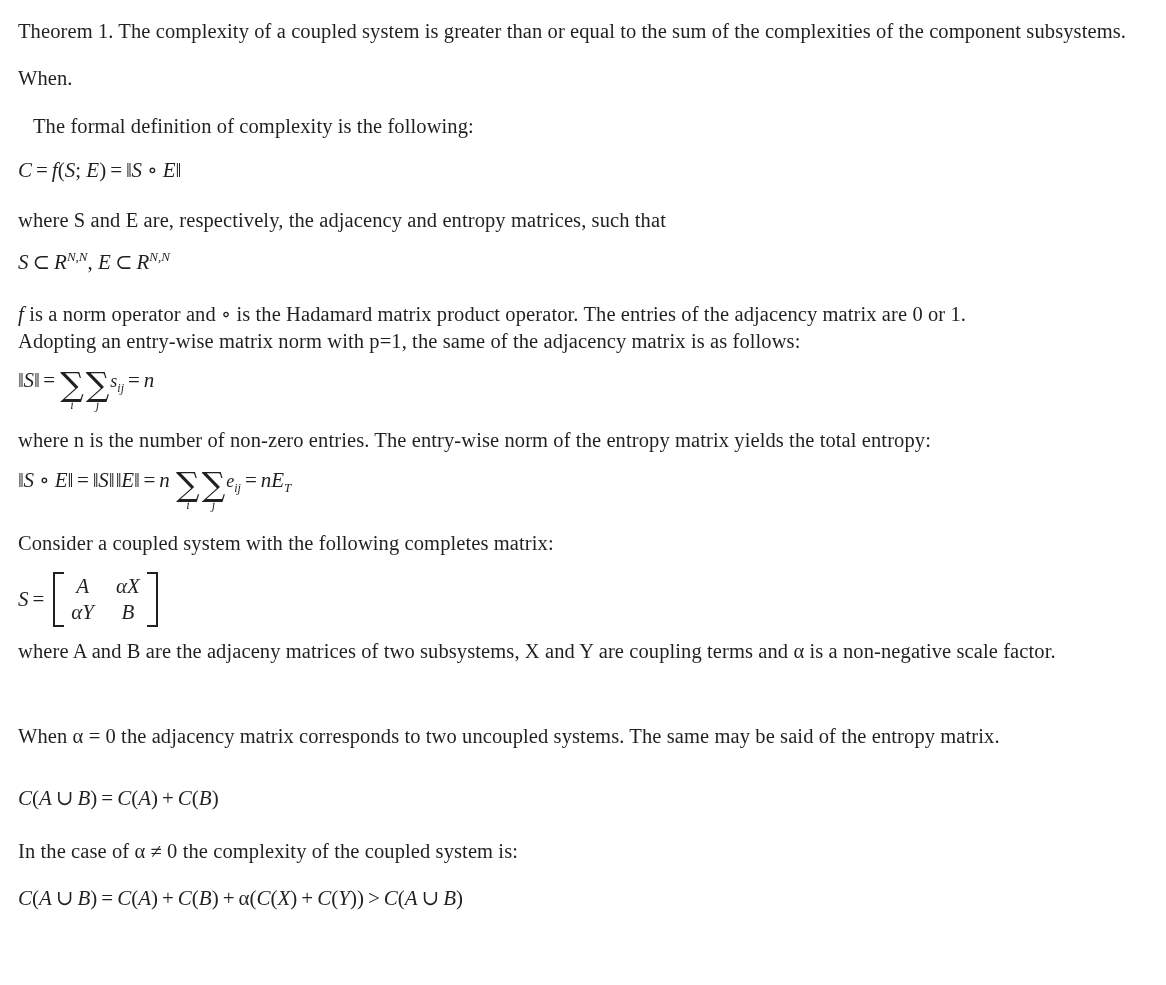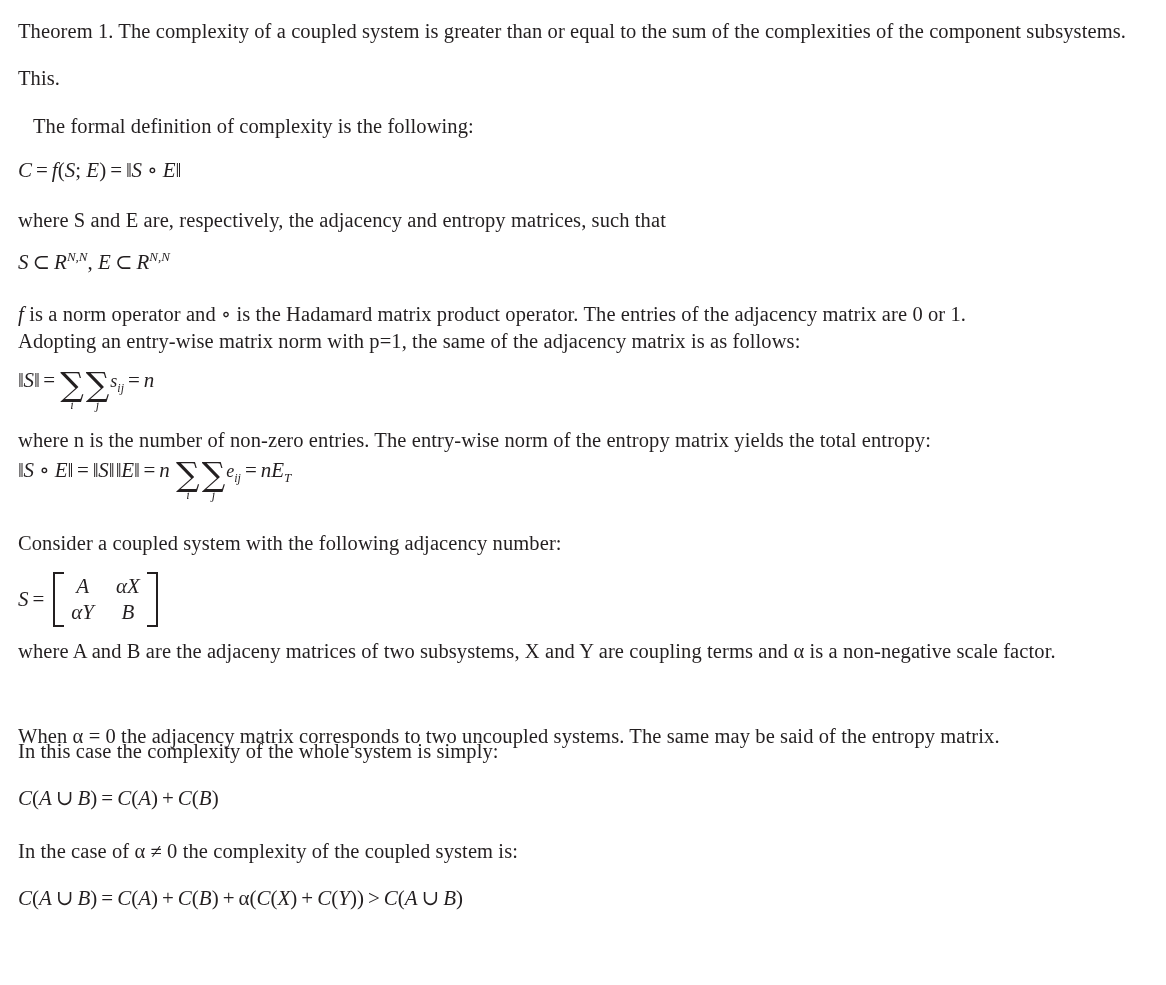--- a/index.html
+++ b/index.html
@@ -125,21 +125,21 @@
 </head>
 <body>
 
 <div class="page">
 
   <div class="block prose prose-wrap" style="top:18px;">
     <span>Theorem 1.</span>
     <span>The complexity of a coupled system is greater than or equal to the sum of the complexities of the component subsystems.</span>
   </div>
 
-  <div class="block prose" style="top:65px;">This.</div>
+  <div class="block prose" style="top:65px;">When.</div>
 
   <div class="block prose" style="top:113px;margin-left:15px;">The formal definition of complexity is the following:</div>
 
   <div class="block math" style="top:158px;">
     <span class="it">C</span><span class="rel">=</span><span class="it">f</span><span class="paren">(</span><span class="it">S</span><span class="up">;</span>&nbsp;<span class="it">E</span><span class="paren">)</span><span class="rel">=</span><span class="norm">‖</span><span class="it">S</span>&nbsp;<span class="up">∘</span>&nbsp;<span class="it">E</span><span class="norm">‖</span>
   </div>
 
   <div class="block prose" style="top:207px;">where S and E are, respectively, the adjacency and entropy matrices, such that</div>
 
   <div class="block math" style="top:250px;">
@@ -159,52 +159,51 @@
         <span class="sig">∑</span>
         <span class="lim">i</span>
       </span><span class="sumstack">
         <span class="sig">∑</span>
         <span class="lim">j</span>
       </span><span class="it" style="font-size:18px;">s</span><sub class="idx" style="font-size:12px;">ij</sub><span class="rel">=</span><span class="it">n</span>
   </div>
 
   <div class="block prose" style="top:427px;">where n is the number of non-zero entries. The entry-wise norm of the entropy matrix yields the total entropy:</div>
 
-  <div class="block math" style="top:458px;">
+  <div class="block math" style="top:468px;">
     <span class="norm">‖</span><span class="it">S</span>&nbsp;<span class="up">∘</span>&nbsp;<span class="it">E</span><span class="norm">‖</span><span class="rel">=</span><span class="norm">‖</span><span class="it">S</span><span class="norm">‖</span> <span class="norm">‖</span><span class="it">E</span><span class="norm">‖</span><span class="rel">=</span><span class="it">n</span>&nbsp;<span class="sumstack">
         <span class="sig">∑</span>
         <span class="lim">i</span>
       </span><span class="sumstack">
         <span class="sig">∑</span>
         <span class="lim">j</span>
       </span><span class="it" style="font-size:18px;">e</span><sub class="idx" style="font-size:12px;">ij</sub><span class="rel">=</span><span class="it">n</span><span class="it">E</span><sub class="idx">T</sub>
   </div>
 
-  <div class="block prose" style="top:530px;">Consider a coupled system with the following adjacency number:</div>
+  <div class="block prose" style="top:530px;">Consider a coupled system with the following completes matrix:</div>
 
   <div class="block math matrix-eq" style="top:572px;">
     <span class="it">S</span>
       <span class="rel">=</span>
     <span class="matrix">
       <span class="brk left"></span>
       <span class="mgrid">
         <span>A</span>
         <span>αX</span>
         <span>αY</span>
         <span>B</span>
       </span>
       <span class="brk right"></span>
     </span>
   </div>
 
   <div class="block prose" style="top:638px;">where A and B are the adjaceny matrices of two subsystems, X and Y are coupling terms and α is a non-negative scale factor.</div>
 
   <div class="block prose" style="top:723px;text-align:center;">When α = 0 the adjacency matrix corresponds to two uncoupled systems. The same may be said of the entropy matrix.</div>
 
-  <div class="block prose" style="top:738px;">In this case the complexity of the whole system is simply:</div>
 
   <div class="block math" style="top:786px;">
     <span class="it">C</span><span class="paren">(</span><span class="it">A</span><span class="rel up">∪</span><span class="it">B</span><span class="paren">)</span><span class="rel">=</span><span class="it">C</span><span class="paren">(</span><span class="it">A</span><span class="paren">)</span><span class="rel up">+</span><span class="it">C</span><span class="paren">(</span><span class="it">B</span><span class="paren">)</span>
   </div>
 
   <div class="block prose" style="top:838px;">In the case of α ≠ 0 the complexity of the coupled system is:</div>
 
   <div class="block math" style="top:886px;">
     <span class="it">C</span><span class="paren">(</span><span class="it">A</span><span class="rel up">∪</span><span class="it">B</span><span class="paren">)</span><span class="rel">=</span><span class="it">C</span><span class="paren">(</span><span class="it">A</span><span class="paren">)</span><span class="rel up">+</span><span class="it">C</span><span class="paren">(</span><span class="it">B</span><span class="paren">)</span><span class="rel up">+</span><span class="up">α</span><span class="paren">(</span><span class="it">C</span><span class="paren">(</span><span class="it">X</span><span class="paren">)</span><span class="rel up">+</span><span class="it">C</span><span class="paren">(</span><span class="it">Y</span><span class="paren">))</span><span class="rel up">&gt;</span><span class="it">C</span><span class="paren">(</span><span class="it">A</span><span class="rel up">∪</span><span class="it">B</span><span class="paren">)</span>
   </div>

